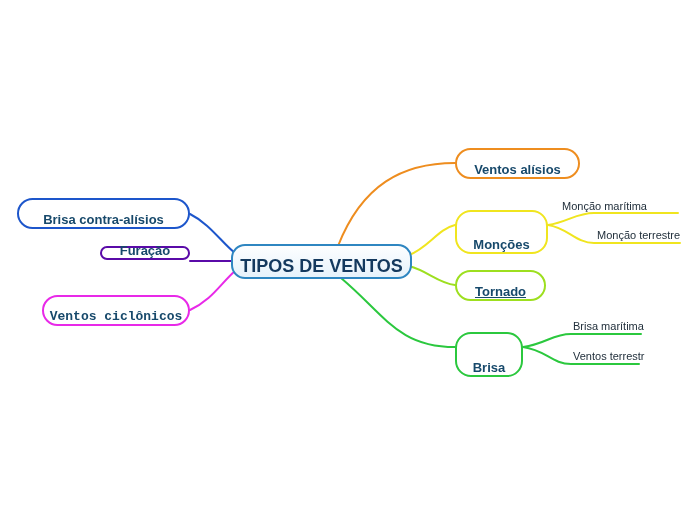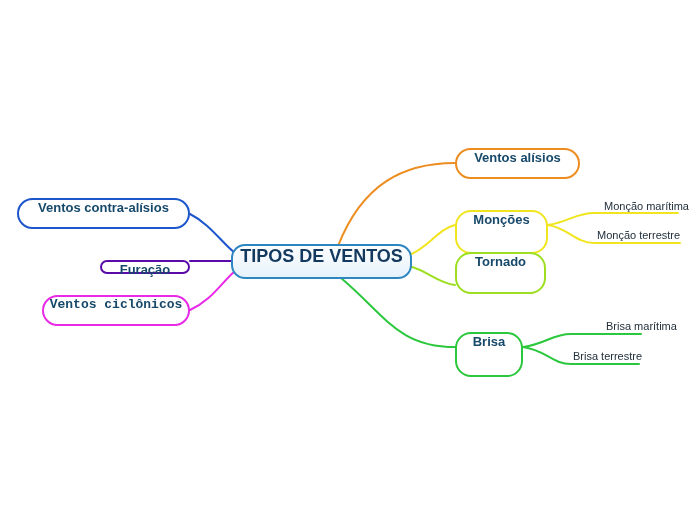--- a/index.html
+++ b/index.html
@@ -15,21 +15,21 @@
   svg.connectors {
     position: absolute;
     left: 0; top: 0;
     width: 696px; height: 520px;
   }
   svg.connectors path { fill: none; stroke-width: 2; stroke-linecap: round; }
 
   .node {
     position: absolute;
     display: flex;
-    align-items: flex-start;
+    align-items: flex-end;
     justify-content: center;
     box-sizing: border-box;
     background: #ffffff;
     border: 2px solid #3b82f6;
     border-radius: 16px;
     font-weight: bold;
     font-size: 13px;
     color: #17496b;
     white-space: nowrap;
     cursor: pointer;
@@ -38,36 +38,36 @@
     left: 231px; top: 244px; width: 181px; height: 35px;
     border-color: #2e86c1;
     background: linear-gradient(#fdfeff, #e6f2fb);
     border-radius: 14px;
     font-size: 18px;
     color: #14395e;
     z-index: 2;
   }
   .n-alisios    { left: 455px; top: 148px; width: 125px; height: 31px; border-color: #ee8d1f; }
   .n-moncoes    { left: 455px; top: 210px; width: 93px;  height: 44px; border-color: #f0e51f; }
-  .n-tornado    { left: 455px; top: 252px; width: 91px;  height: 42px; border-color: #9ddf1f; }
+  .n-tornado    { left: 455px; top: 270px; width: 91px;  height: 31px; border-color: #9ddf1f; text-decoration: underline; }
   .n-brisa      { left: 455px; top: 332px; width: 68px;  height: 45px; border-color: #2bc83e; }
   .n-contra     { left: 17px;  top: 198px; width: 173px; height: 31px; border-color: #1d56cb; }
-  .n-furacao    { left: 100px; top: 260px; width: 90px;  height: 14px; border-color: #5a0aa8; }
+  .n-furacao    { left: 100px; top: 246px; width: 90px;  height: 14px; border-color: #5a0aa8; }
   .n-ciclonicos { left: 42px;  top: 295px; width: 148px; height: 31px; border-color: #e829e8; font-family: Liberation Mono, monospace; }
 
   .sub {
     position: absolute;
     font-size: 11px;
     color: #22303c;
     white-space: nowrap;
     cursor: pointer;
   }
-  .s-mmar { left: 604px; top: 200px; }
+  .s-mmar { left: 562px; top: 200px; }
   .s-mter { left: 597px; top: 229px; }
-  .s-bmar { left: 573px; top: 320px; margin-left: 33px; }
+  .s-bmar { left: 573px; top: 320px; }
   .s-bter { left: 573px; top: 350px; }
 </style>
 </head>
 <body>
 
 <div class="canvas">
 
   <svg class="connectors" viewBox="0 0 696 520" xmlns="http://www.w3.org/2000/svg">
 
     <path d="M 338 246 C 362 185 402 163 455 163" stroke="#ee8d1f"></path>
@@ -107,25 +107,25 @@
     <span>Tornado</span>
   </div>
 
   <div class="node n-brisa">
     <span>Brisa</span>
   </div>
   <div class="sub s-bmar">
     <span>Brisa marítima</span>
   </div>
   <div class="sub s-bter">
-    <span>Brisa terrestre</span>
+    <span>Ventos terrestr</span>
   </div>
 
   <div class="node n-contra">
-    <span>Ventos contra-alísios</span>
+    <span>Brisa contra-alísios</span>
   </div>
   <div class="node n-furacao">
     <span>Furação</span>
   </div>
   <div class="node n-ciclonicos">
     <span>Ventos ciclônicos</span>
   </div>
 
 </div>
 

